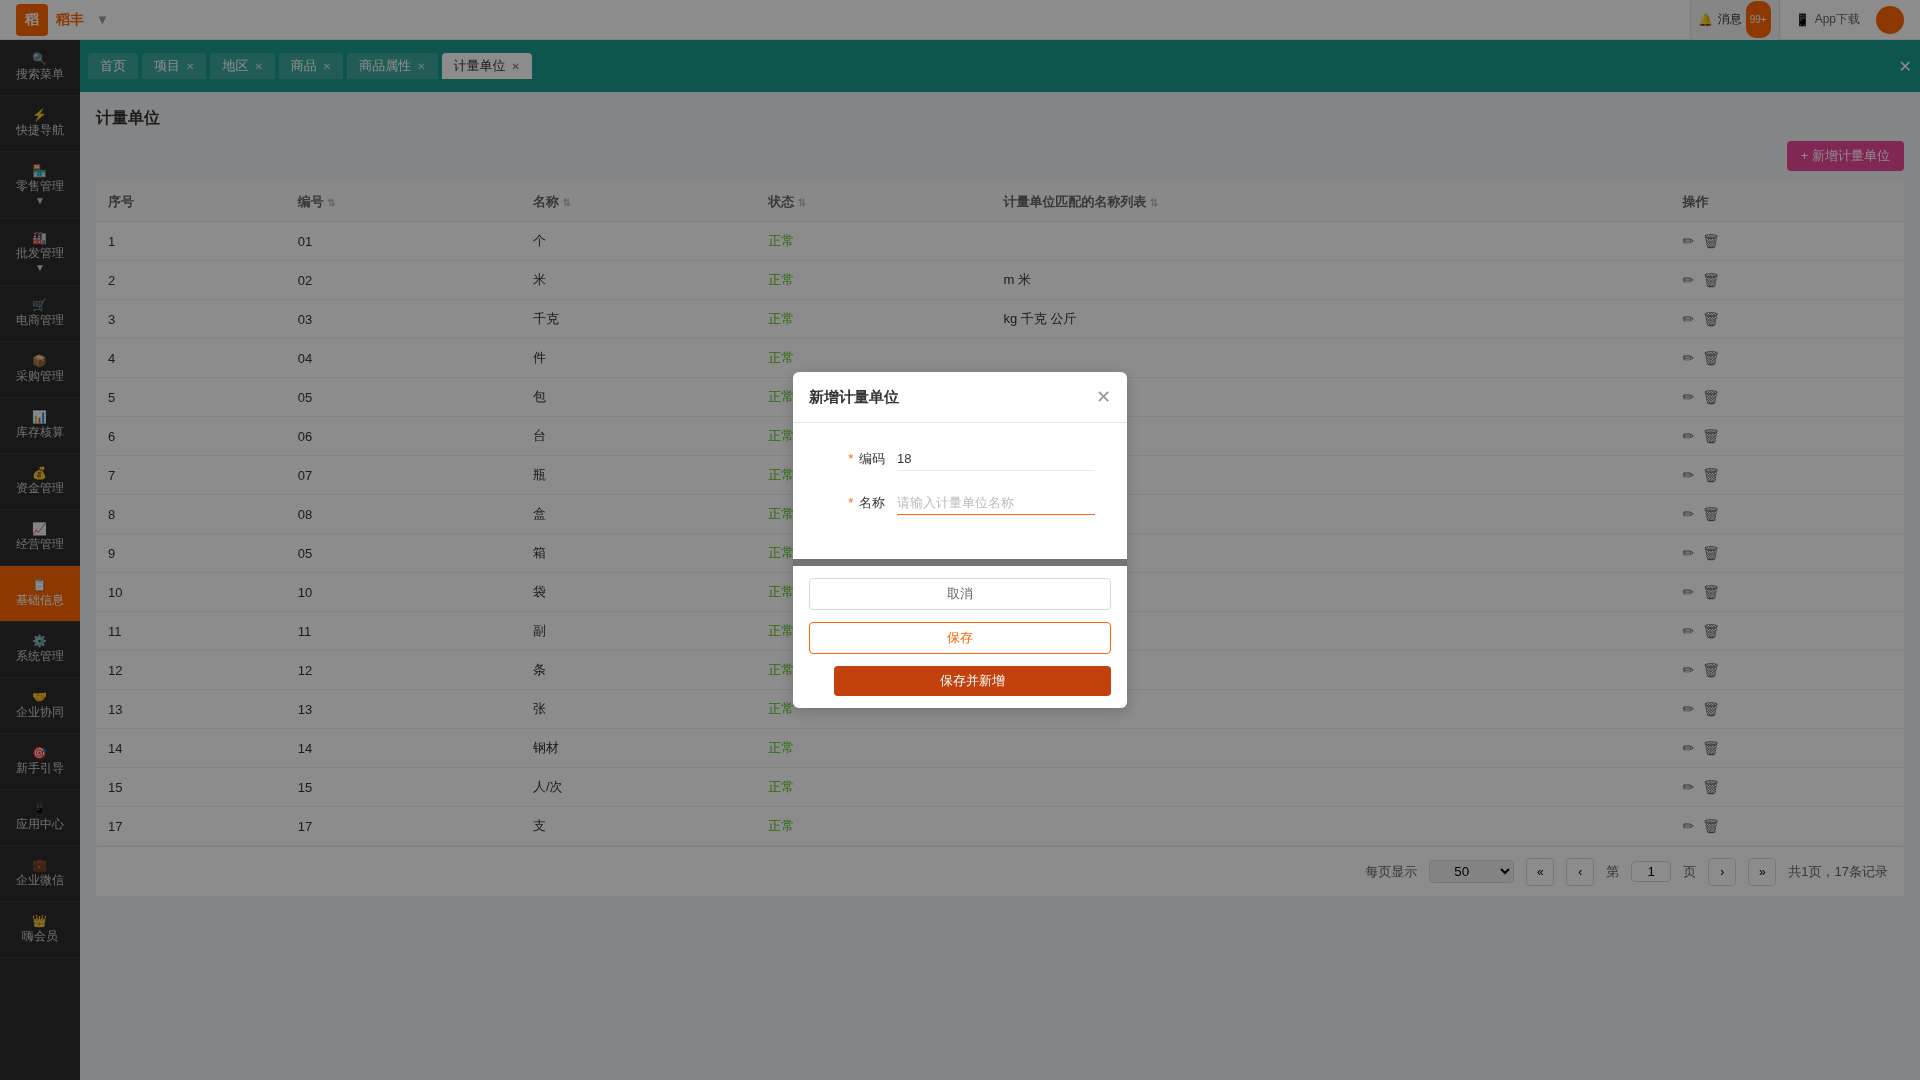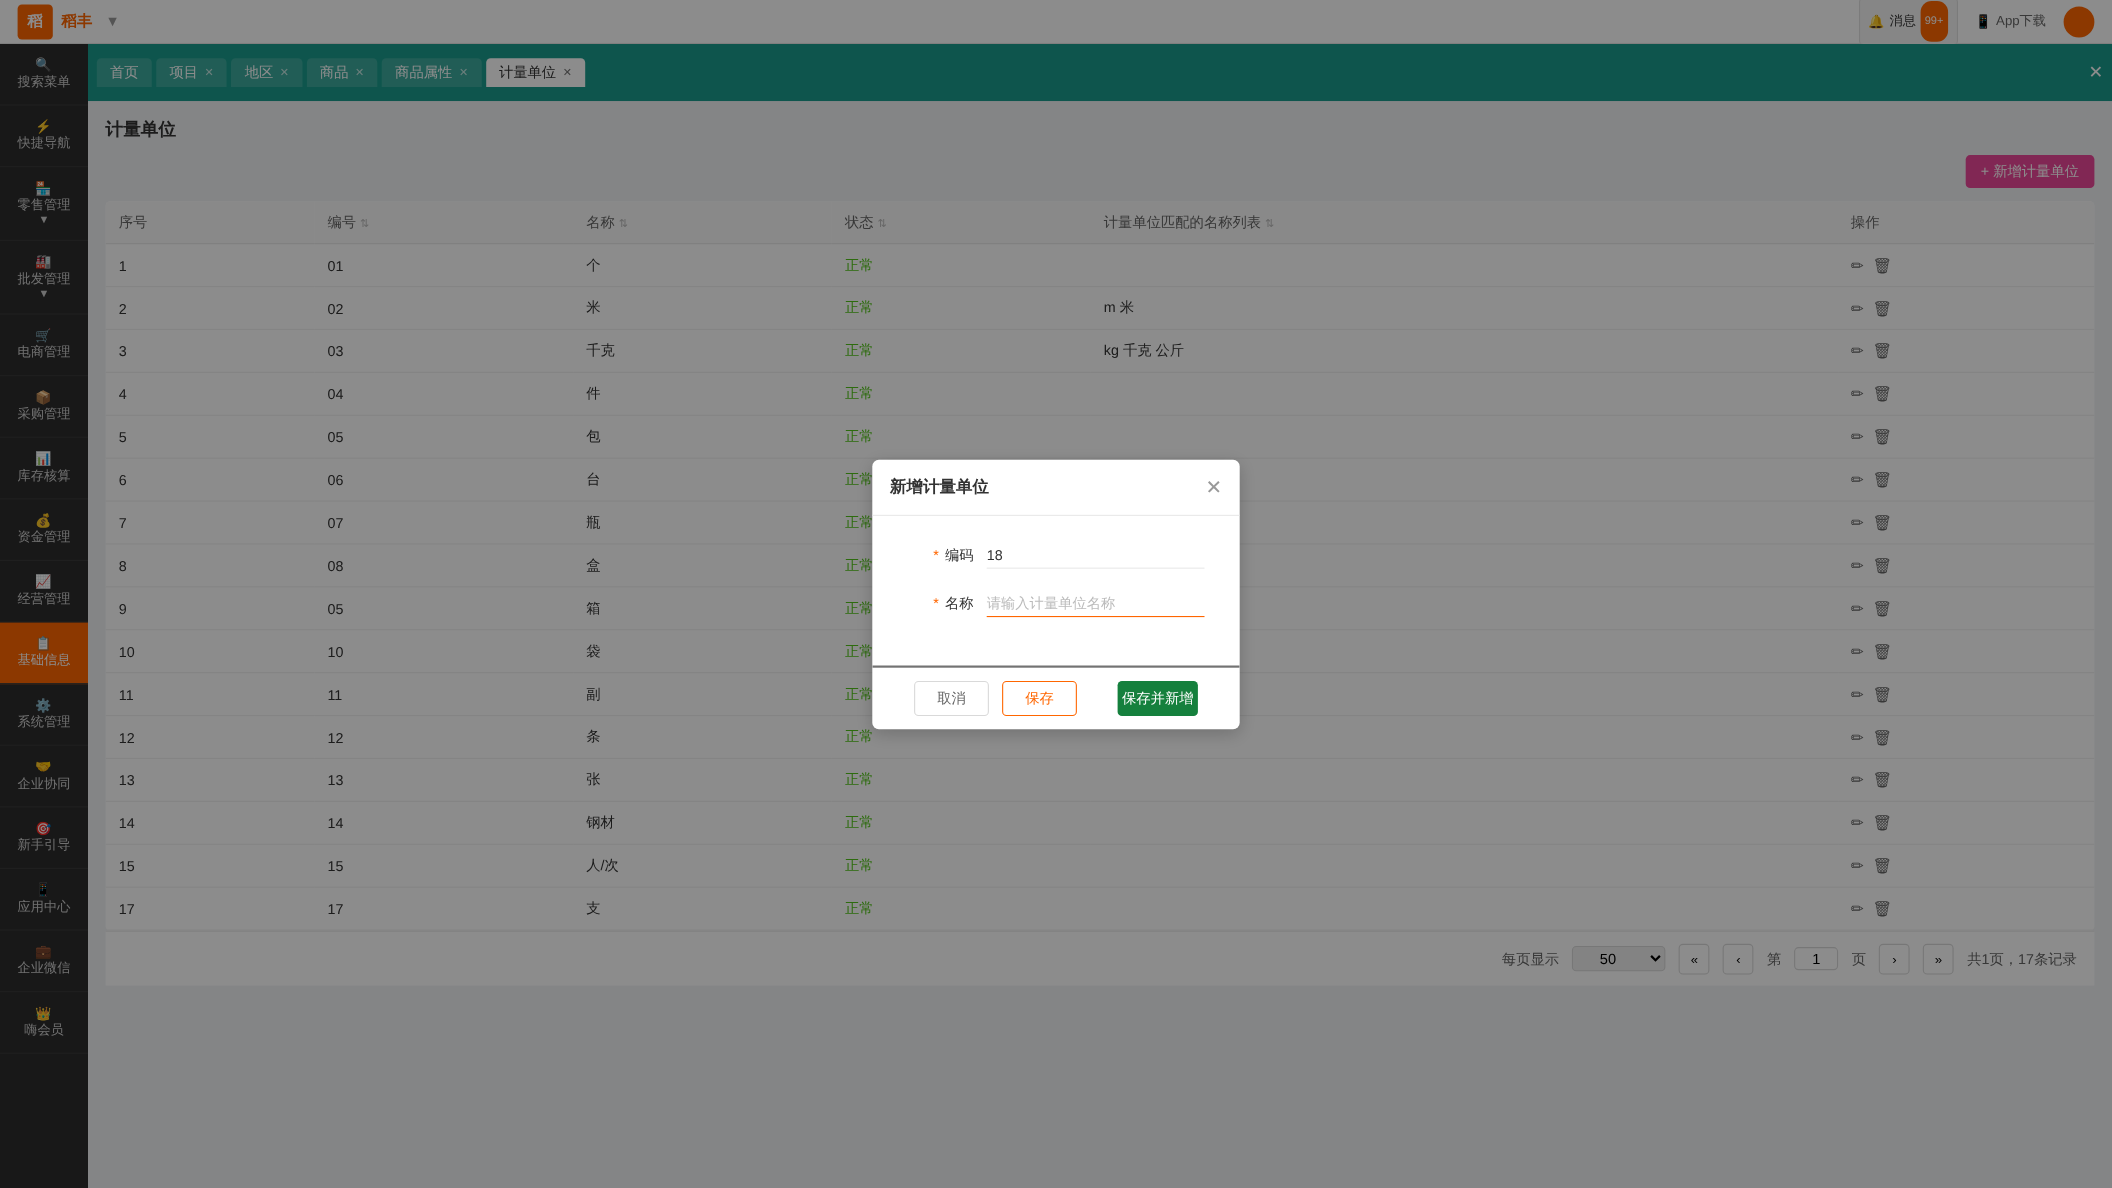--- a/index.html
+++ b/index.html
@@ -96,21 +96,21 @@
       margin-bottom: 12px;
     }
 
     
     .table-container { background: #fff; border-radius: 4px; overflow: hidden; }
     table { width: 100%; border-collapse: collapse; }
     thead { background: #fafafa; }
     th {
       padding: 10px 12px;
       text-align: left;
-      font-weight: normal;
+      font-weight: bold;
       color: #666;
       border-bottom: 1px solid #e8e8e8;
       font-size: 13px;
       white-space: nowrap;
     }
     td {
       padding: 10px 12px;
       border-bottom: 1px solid #f0f0f0;
       font-size: 13px;
       color: #333;
@@ -183,42 +183,43 @@
       outline: none;
       color: #333;
     }
     .form-input.active { border-bottom-color: #f60; }
     .form-input::placeholder { color: #bbb; }
     .modal-footer {
       padding: 12px 16px;
       display: flex;
       justify-content: center;
       gap: 12px;
-      border-top: 2px solid #737373;
+      border-top: 7px solid #737373;
+      flex-direction: column;
     }
     .btn-cancel {
       border: 1px solid #d9d9d9;
       background: #fff;
       color: #666;
       padding: 6px 20px;
       border-radius: 4px;
       cursor: pointer;
       font-size: 13px;
     }
     .btn-save {
       border: 1px solid #f60;
       background: #fff;
       color: #f60;
       padding: 6px 20px;
       border-radius: 4px;
       cursor: pointer;
       font-size: 13px;
     }
     .btn-save-new {
-      background: #15803d;
+      background: #c2410c;
       color: #fff;
       border: none;
       padding: 6px 4px;
       border-radius: 4px;
       cursor: pointer;
       font-size: 13px;
       margin-left: 25px;
     }
 
     .clearfix::after { content: ''; display: table; clear: both; }

